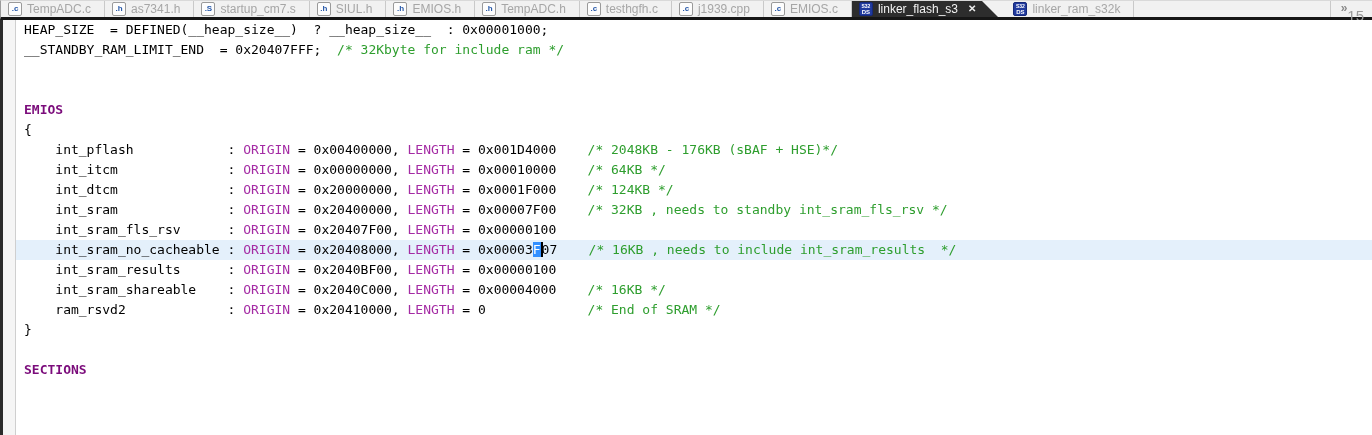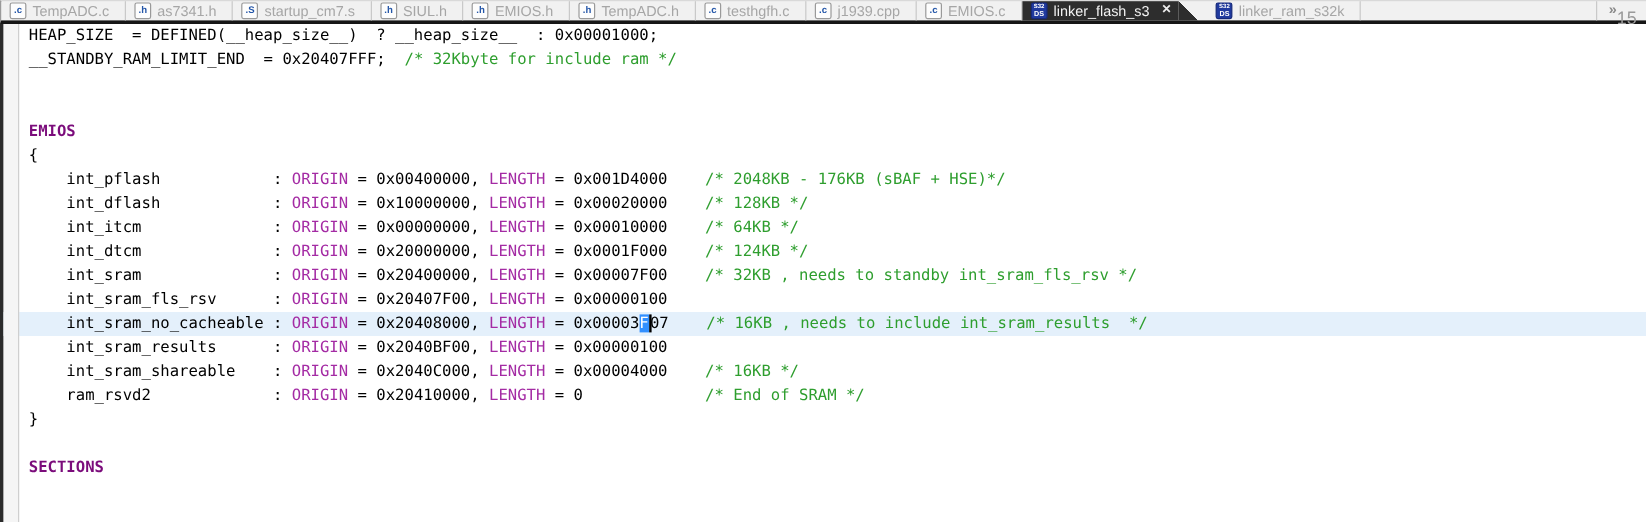--- a/index.html
+++ b/index.html
@@ -141,21 +141,20 @@
 <div class="editor">
   <div class="gutter"></div>
   <div class="code">
       <div class="line"><span class="p">HEAP_SIZE  = DEFINED(__heap_size__)  ? __heap_size__  : 0x00001000;</span></div>
       <div class="line"><span class="p">__STANDBY_RAM_LIMIT_END  = 0x20407FFF;  </span><span class="c">/* 32Kbyte for include ram */</span></div>
       <div class="line"></div>
       <div class="line"></div>
       <div class="line"><span class="kb">EMIOS</span></div>
       <div class="line"><span class="p">{</span></div>
       <div class="line"><span class="p">    int_pflash            : </span><span class="k">ORIGIN</span><span class="p"> = 0x00400000, </span><span class="k">LENGTH</span><span class="p"> = 0x001D4000    </span><span class="c">/* 2048KB - 176KB (sBAF + HSE)*/</span></div>
-      <div class="line"><span class="p">    int_dflash            : </span><span class="k">ORIGIN</span><span class="p"> = 0x10000000, </span><span class="k">LENGTH</span><span class="p"> = 0x00020000    </span><span class="c">/* 128KB */</span></div>
       <div class="line"><span class="p">    int_itcm              : </span><span class="k">ORIGIN</span><span class="p"> = 0x00000000, </span><span class="k">LENGTH</span><span class="p"> = 0x00010000    </span><span class="c">/* 64KB */</span></div>
       <div class="line"><span class="p">    int_dtcm              : </span><span class="k">ORIGIN</span><span class="p"> = 0x20000000, </span><span class="k">LENGTH</span><span class="p"> = 0x0001F000    </span><span class="c">/* 124KB */</span></div>
       <div class="line"><span class="p">    int_sram              : </span><span class="k">ORIGIN</span><span class="p"> = 0x20400000, </span><span class="k">LENGTH</span><span class="p"> = 0x00007F00    </span><span class="c">/* 32KB , needs to standby int_sram_fls_rsv */</span></div>
       <div class="line"><span class="p">    int_sram_fls_rsv      : </span><span class="k">ORIGIN</span><span class="p"> = 0x20407F00, </span><span class="k">LENGTH</span><span class="p"> = 0x00000100</span></div>
       <div class="line hl"><span class="p">    int_sram_no_cacheable : </span><span class="k">ORIGIN</span><span class="p"> = 0x20408000, </span><span class="k">LENGTH</span><span class="p"> = 0x00003</span><span class="sel">F</span><span class="caret"></span><span class="p">07    </span><span class="c">/* 16KB , needs to include int_sram_results  */</span></div>
       <div class="line"><span class="p">    int_sram_results      : </span><span class="k">ORIGIN</span><span class="p"> = 0x2040BF00, </span><span class="k">LENGTH</span><span class="p"> = 0x00000100</span></div>
       <div class="line"><span class="p">    int_sram_shareable    : </span><span class="k">ORIGIN</span><span class="p"> = 0x2040C000, </span><span class="k">LENGTH</span><span class="p"> = 0x00004000    </span><span class="c">/* 16KB */</span></div>
       <div class="line"><span class="p">    ram_rsvd2             : </span><span class="k">ORIGIN</span><span class="p"> = 0x20410000, </span><span class="k">LENGTH</span><span class="p"> = 0             </span><span class="c">/* End of SRAM */</span></div>
       <div class="line"><span class="p">}</span></div>
       <div class="line"></div>

